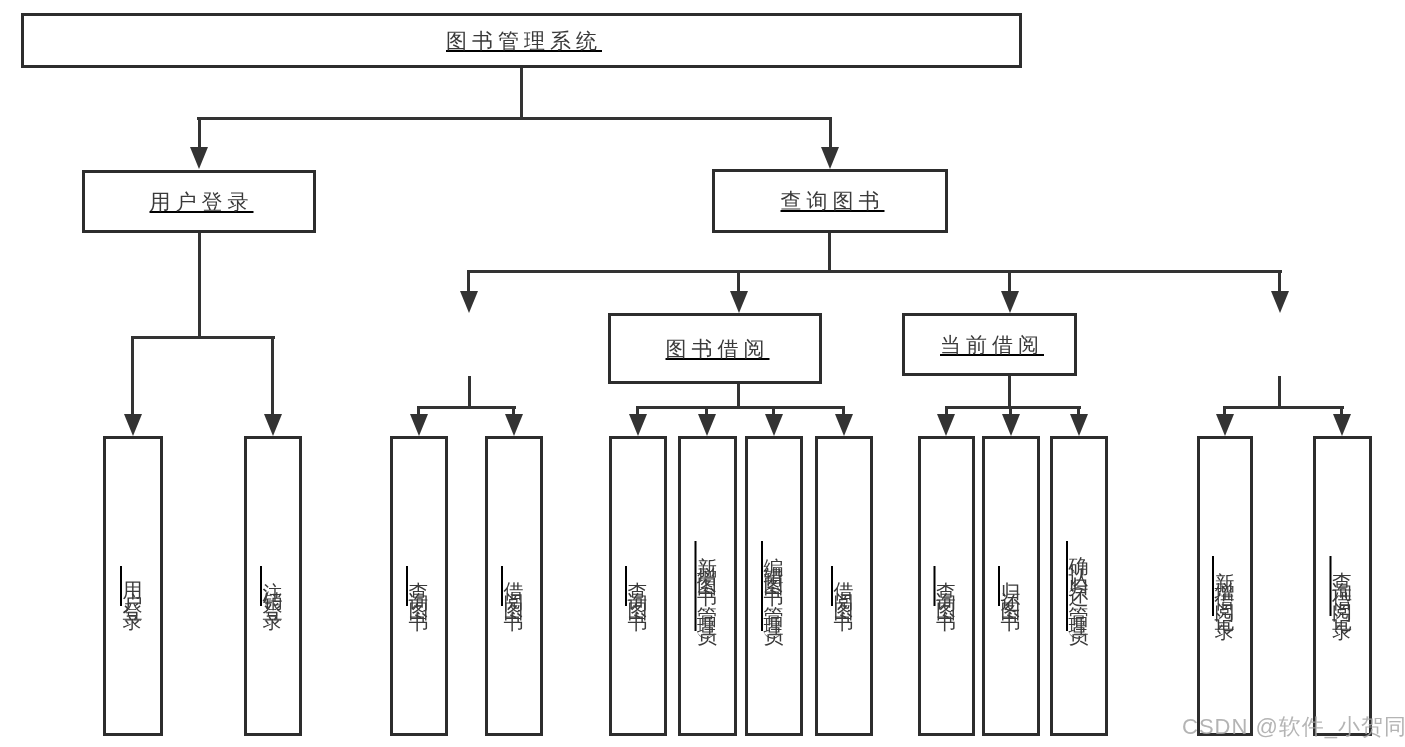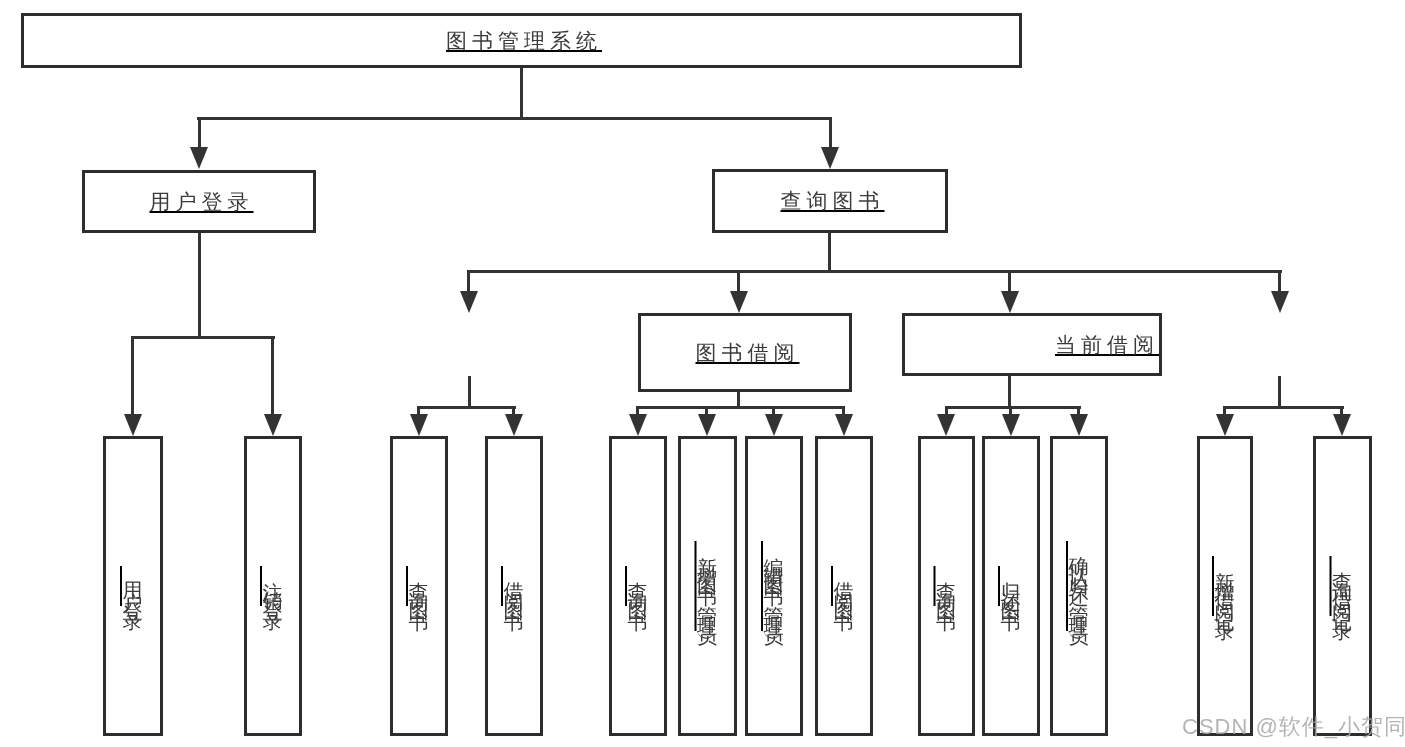--- a/index.html
+++ b/index.html
@@ -94,24 +94,24 @@
   <div class="cline" style="left:468px;top:270px;width:814px;height:3px;"></div>
   <div class="cline" style="left:467px;top:270px;width:3px;height:21px;"></div>
   <div class="carrow" style="left:460px;top:291px;"></div>
   <div class="cline" style="left:737px;top:270px;width:3px;height:21px;"></div>
   <div class="carrow" style="left:730px;top:291px;"></div>
   <div class="cline" style="left:1008px;top:270px;width:3px;height:21px;"></div>
   <div class="carrow" style="left:1001px;top:291px;"></div>
   <div class="cline" style="left:1278px;top:270px;width:3px;height:21px;"></div>
   <div class="carrow" style="left:1271px;top:291px;"></div>
 
-  <div class="box h" style="left:638px;top:313px;width:214px;height:79px;">
+  <div class="box h" style="left:608px;top:313px;width:214px;height:71px;">
     <span>图书借阅</span>
   </div>
-  <div class="box h" style="left:902px;top:313px;width:260px;height:63px;justify-content:flex-end;">
+  <div class="box h" style="left:902px;top:313px;width:175px;height:63px;">
     <span>当前借阅</span>
   </div>
 
   <div class="cline" style="left:468px;top:376px;width:3px;height:32px;"></div>
   <div class="cline" style="left:418px;top:406px;width:98px;height:3px;"></div>
   <div class="cline" style="left:417px;top:406px;width:3px;height:10px;"></div>
   <div class="carrow" style="left:410px;top:414px;"></div>
   <div class="cline" style="left:512px;top:406px;width:3px;height:10px;"></div>
   <div class="carrow" style="left:505px;top:414px;"></div>
 

